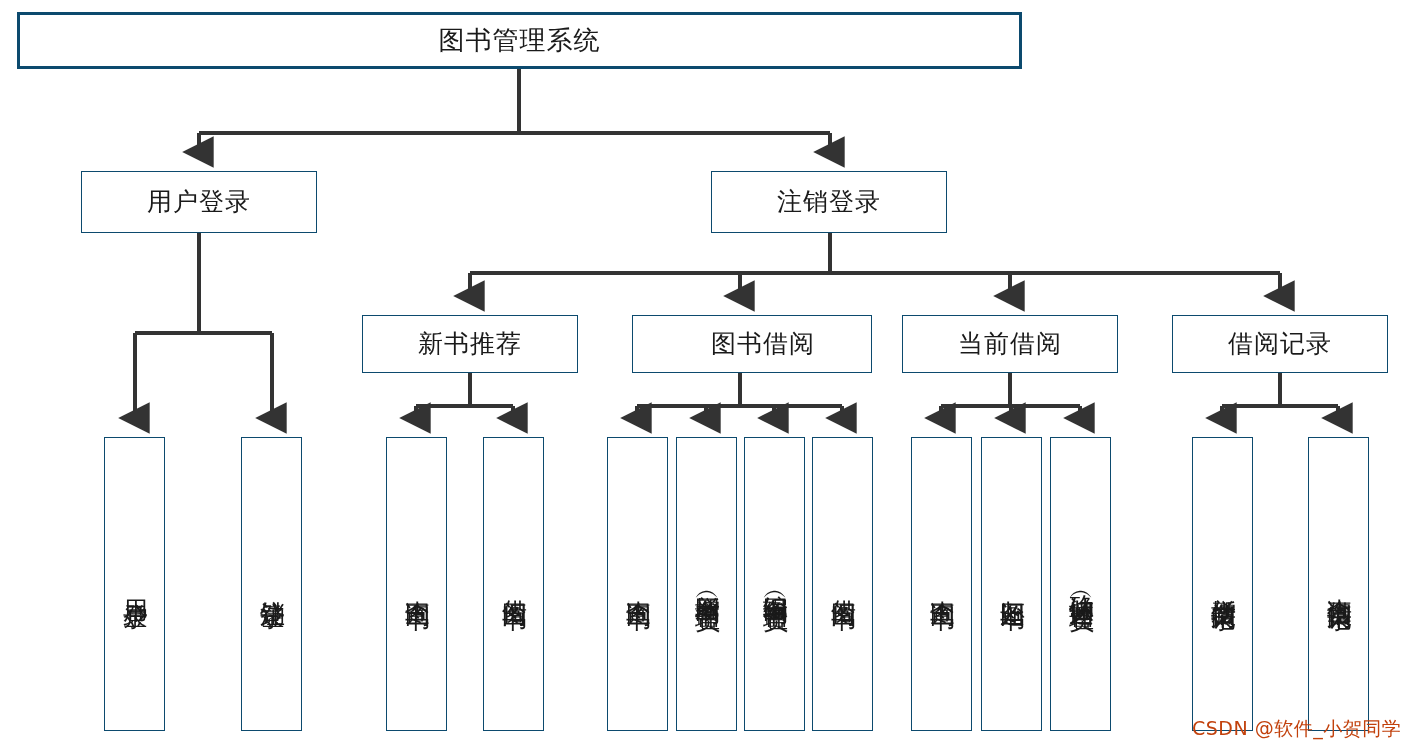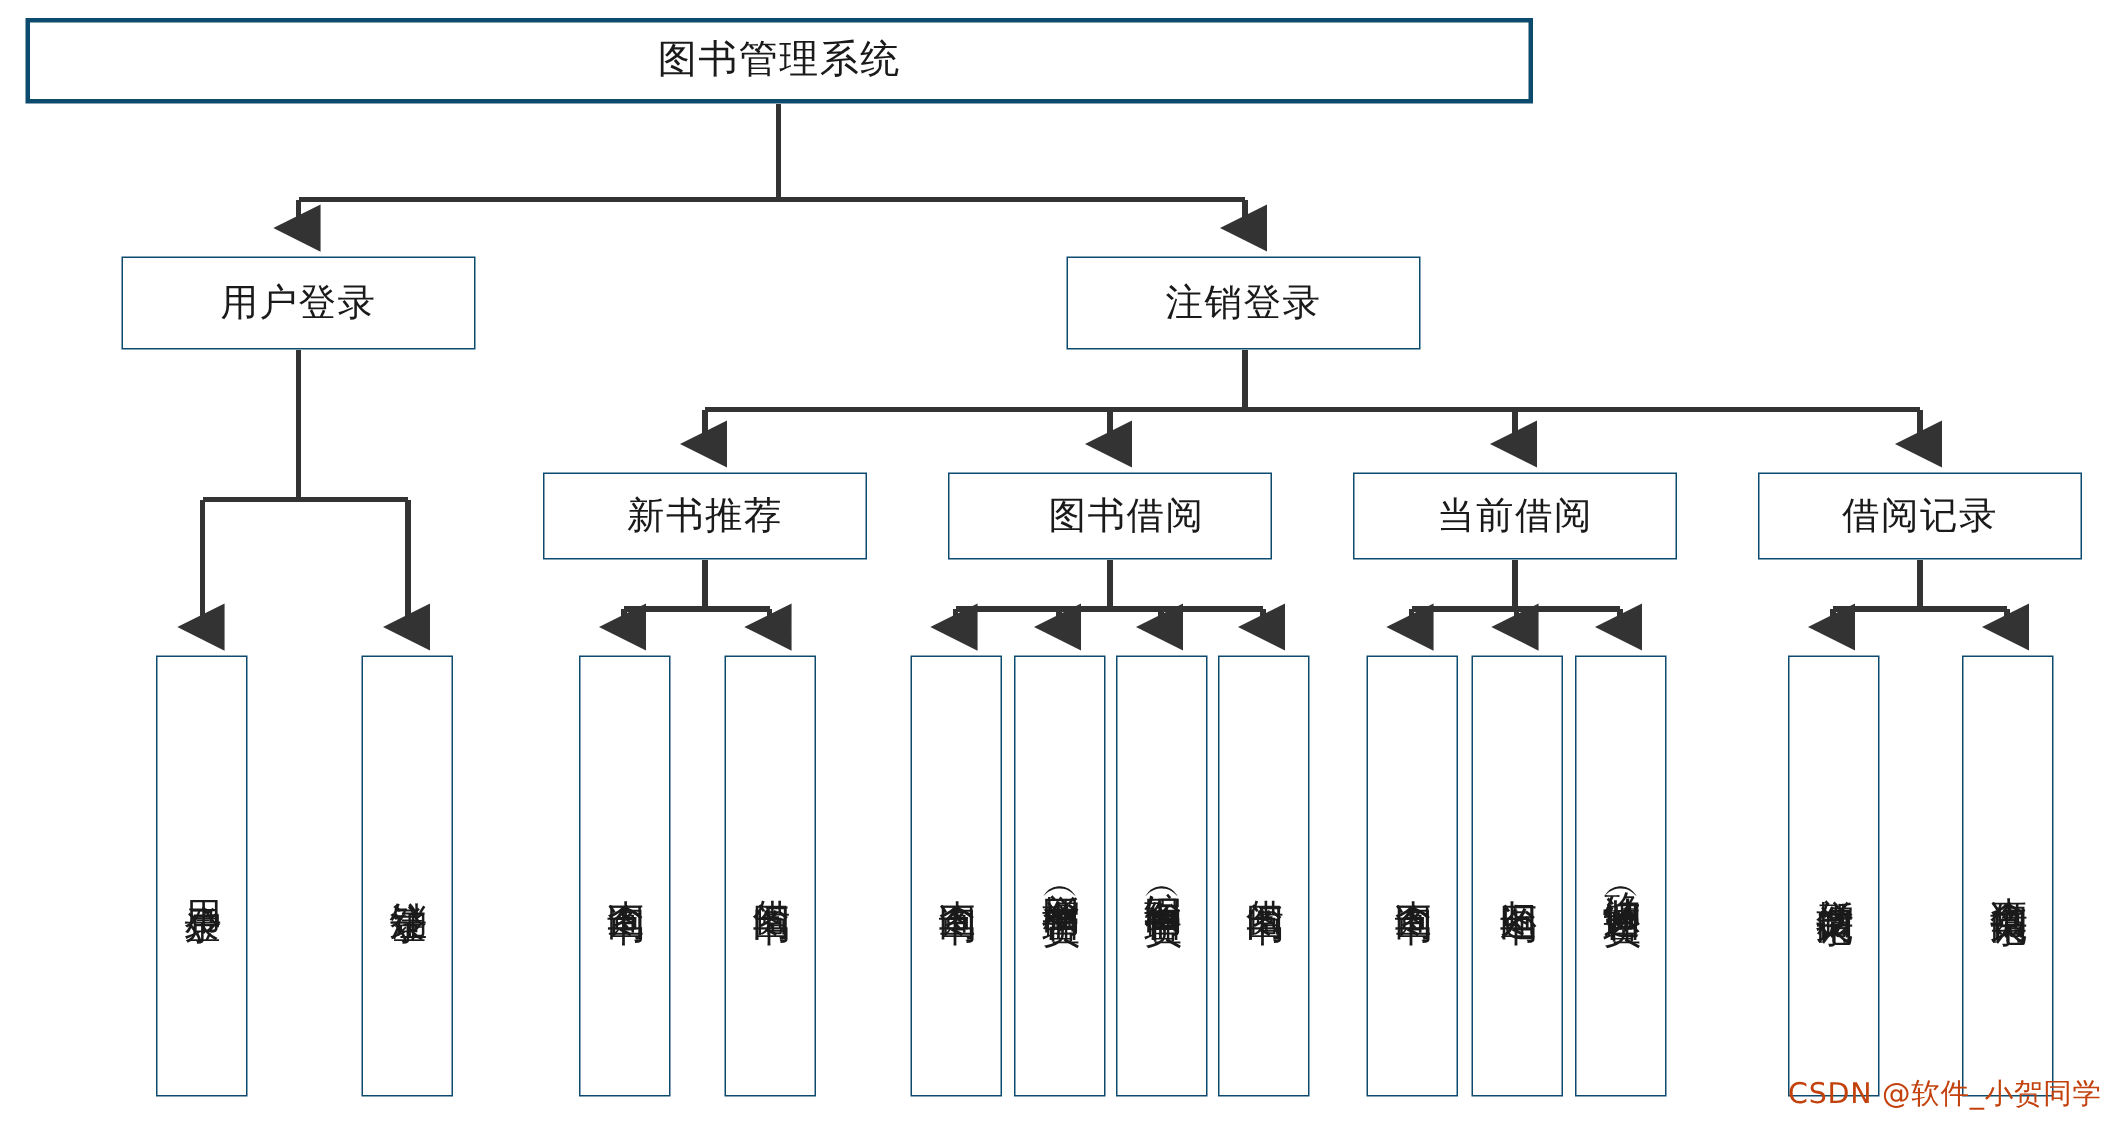--- a/index.html
+++ b/index.html
@@ -116,21 +116,21 @@
       <path d="M 1338 406 L 1338 418" marker-end="url(#arrow)"></path>
     </g>
   </svg>
 
   <div class="node horizontal root" id="node-root" style="left: 17px; top: 12px; width: 1005px; height: 57px;">图书管理系统</div>
 
   <div class="node horizontal" id="node-user-login" style="left: 81px; top: 171px; width: 236px; height: 62px;">用户登录</div>
   <div class="node horizontal" id="node-book-manage" style="left: 711px; top: 171px; width: 236px; height: 62px;">注销登录</div>
 
   <div class="node horizontal" id="node-new-book-recommend" style="left: 362px; top: 315px; width: 216px; height: 58px;">新书推荐</div>
-  <div class="node horizontal" id="node-book-borrow" style="left: 632px; top: 315px; width: 216px; height: 58px; padding-left: 22px;">图书借阅</div>
+  <div class="node horizontal" id="node-book-borrow" style="left: 632px; top: 315px; width: 240px; height: 58px; padding-left: 22px;">图书借阅</div>
   <div class="node horizontal" id="node-borrow-record" style="left: 1172px; top: 315px; width: 216px; height: 58px;">借阅记录</div>
   <div class="node horizontal" id="node-current-borrow" style="left: 902px; top: 315px; width: 216px; height: 58px;">当前借阅</div>
 
   <div class="node vertical" style="left: 104px; top: 437px; width: 61px; height: 294px;">用户登录</div>
   <div class="node vertical" style="left: 241px; top: 437px; width: 61px; height: 294px;">注销登录</div>
   <div class="node vertical" style="left: 386px; top: 437px; width: 61px; height: 294px;">查询图书</div>
   <div class="node vertical" style="left: 483px; top: 437px; width: 61px; height: 294px;">借阅图书</div>
   <div class="node vertical" style="left: 607px; top: 437px; width: 61px; height: 294px;">查询图书</div>
   <div class="node vertical" style="left: 676px; top: 437px; width: 61px; height: 294px;">新增图书（管理员）</div>
   <div class="node vertical" style="left: 744px; top: 437px; width: 61px; height: 294px;">编辑图书（管理员）</div>

